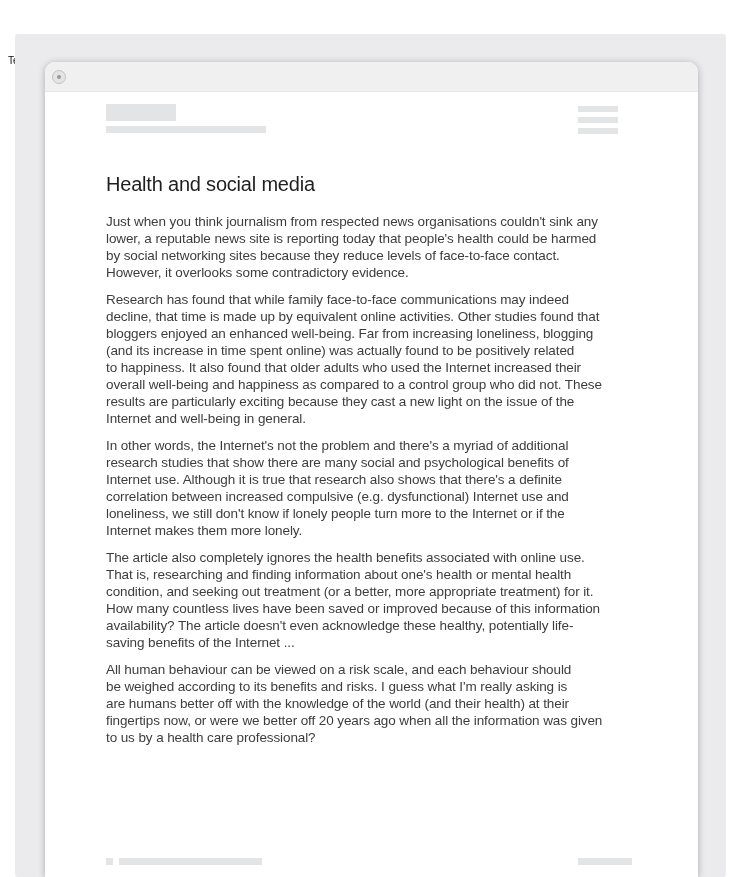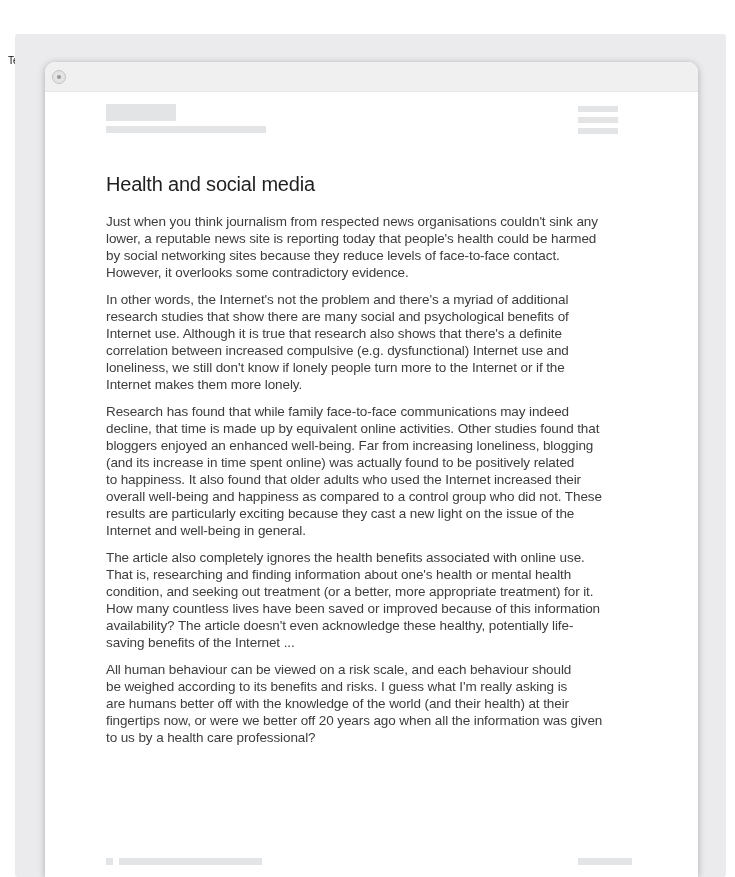--- a/index.html
+++ b/index.html
@@ -119,34 +119,34 @@
       <span class="menu-bar"></span>
       <span class="menu-bar"></span>
     </div>
 
     <article class="article">
       <h1>Health and social media</h1>
       <p class="first">Just when you think journalism from respected news organisations couldn't sink any
 lower, a reputable news site is reporting today that people's health could be harmed
 by social networking sites because they reduce levels of face-to-face contact.
 However, it overlooks some contradictory evidence.</p>
-      <p>In other words, the Internet's not the problem and there's a myriad of additional
-research studies that show there are many social and psychological benefits of
-Internet use. Although it is true that research also shows that there's a definite
-correlation between increased compulsive (e.g. dysfunctional) Internet use and
-loneliness, we still don't know if lonely people turn more to the Internet or if the
-Internet makes them more lonely.</p>
       <p>Research has found that while family face-to-face communications may indeed
 decline, that time is made up by equivalent online activities. Other studies found that
 bloggers enjoyed an enhanced well-being. Far from increasing loneliness, blogging
 (and its increase in time spent online) was actually found to be positively related
 to happiness. It also found that older adults who used the Internet increased their
 overall well-being and happiness as compared to a control group who did not. These
 results are particularly exciting because they cast a new light on the issue of the
 Internet and well-being in general.</p>
+      <p>In other words, the Internet's not the problem and there's a myriad of additional
+research studies that show there are many social and psychological benefits of
+Internet use. Although it is true that research also shows that there's a definite
+correlation between increased compulsive (e.g. dysfunctional) Internet use and
+loneliness, we still don't know if lonely people turn more to the Internet or if the
+Internet makes them more lonely.</p>
       <p>The article also completely ignores the health benefits associated with online use.
 That is, researching and finding information about one's health or mental health
 condition, and seeking out treatment (or a better, more appropriate treatment) for it.
 How many countless lives have been saved or improved because of this information
 availability? The article doesn't even acknowledge these healthy, potentially life-
 saving benefits of the Internet ...</p>
       <p>All human behaviour can be viewed on a risk scale, and each behaviour should
 be weighed according to its benefits and risks. I guess what I'm really asking is
 are humans better off with the knowledge of the world (and their health) at their
 fingertips now, or were we better off 20 years ago when all the information was given

